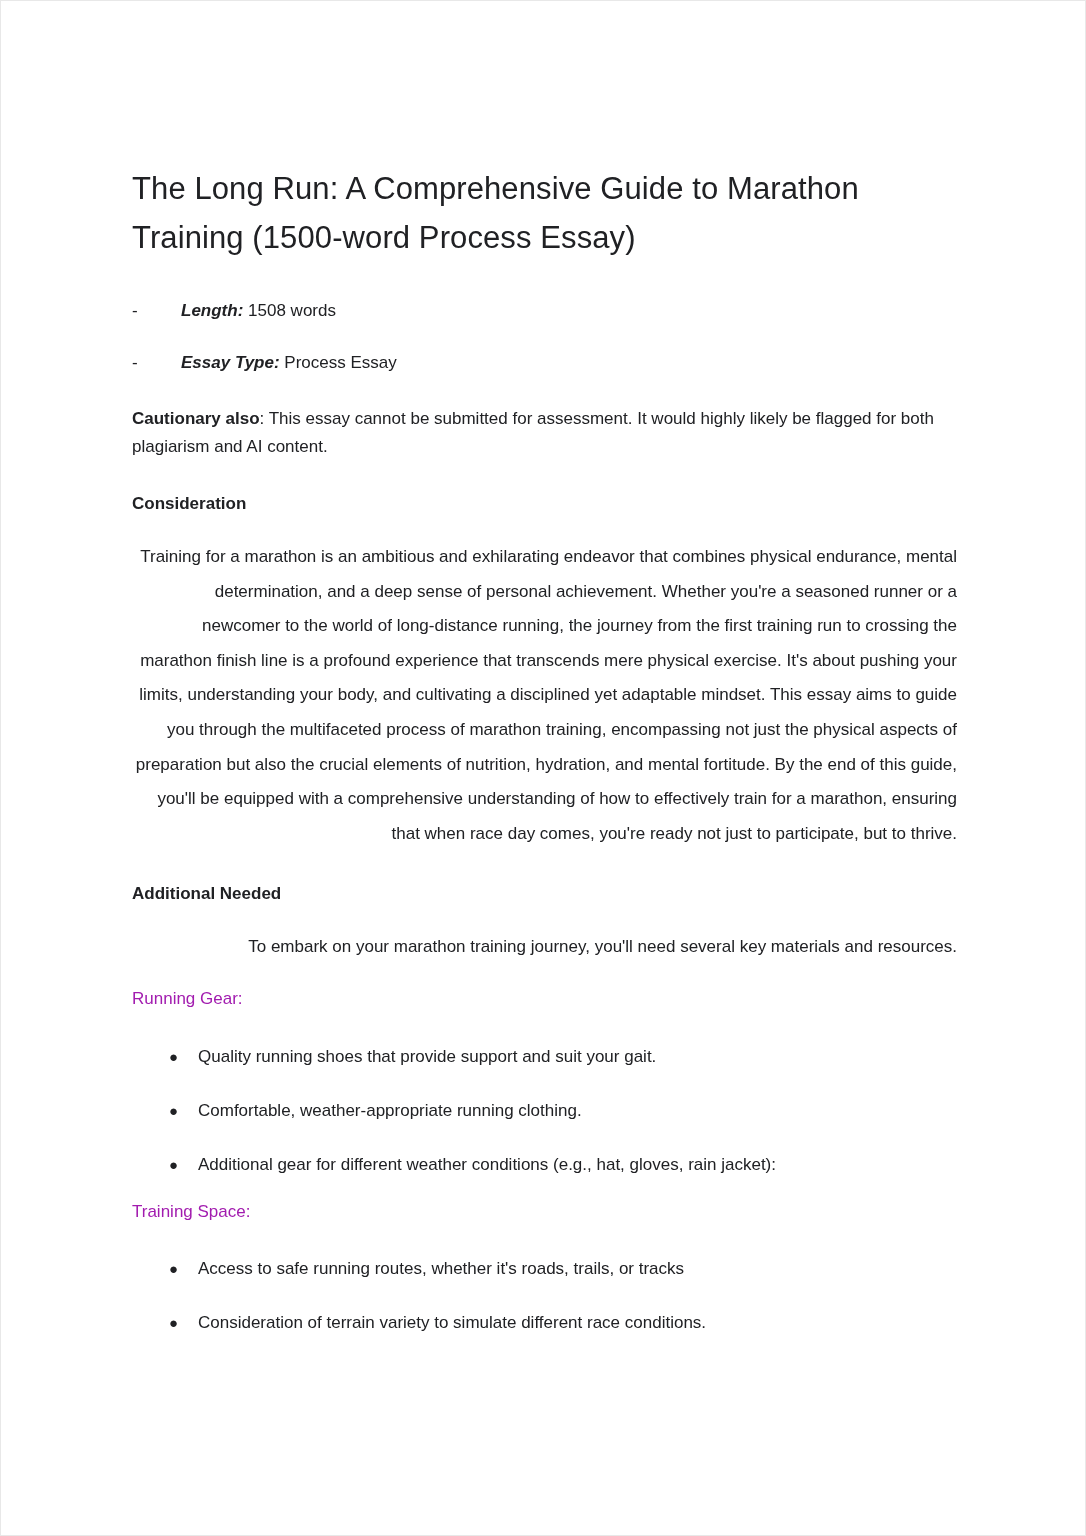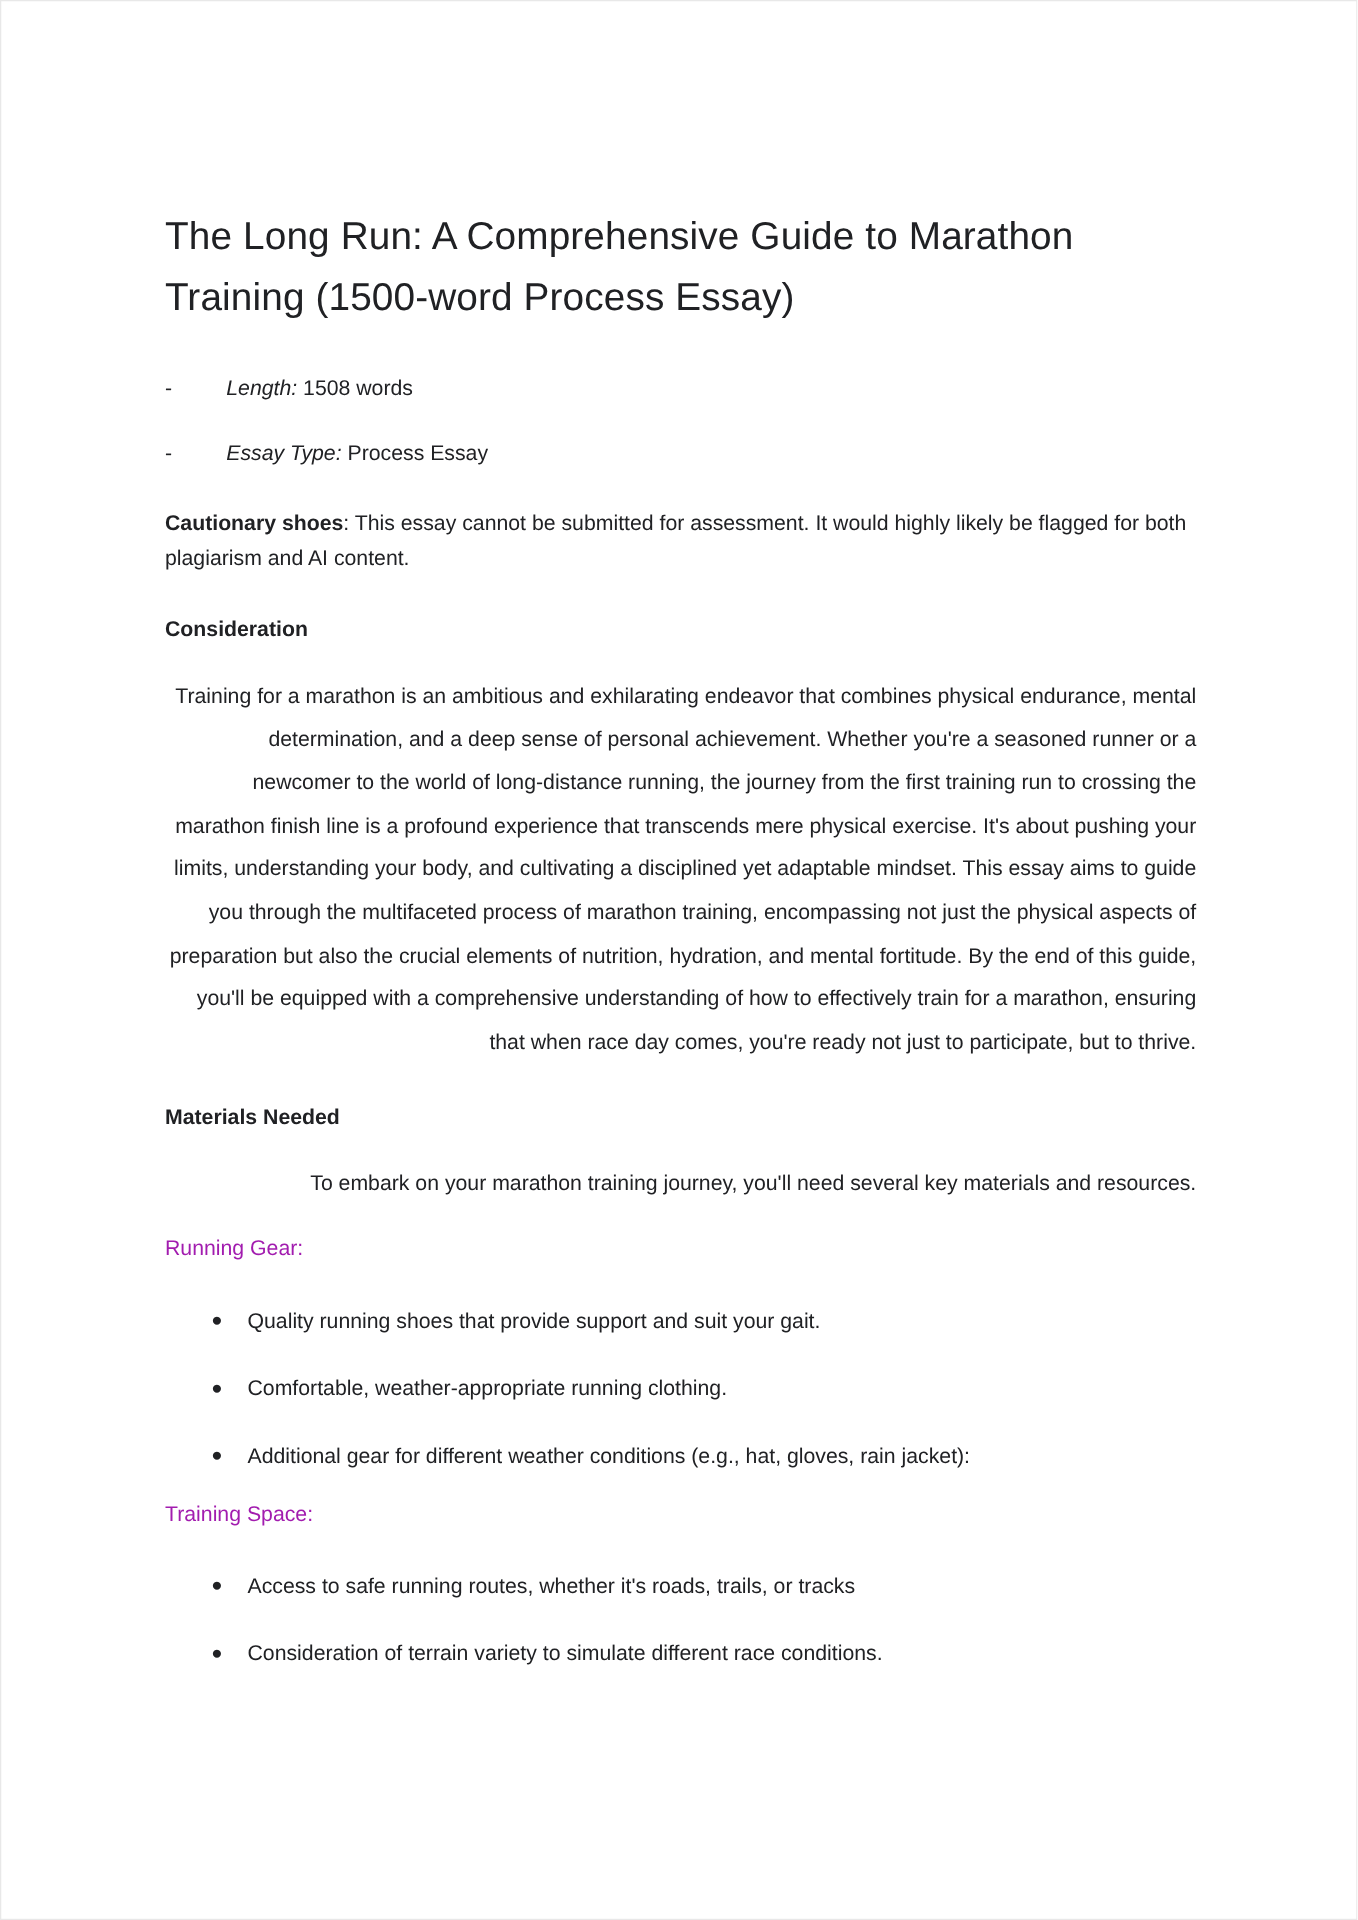--- a/index.html
+++ b/index.html
@@ -50,21 +50,21 @@
     margin-top: 37px;
   }
   .meta-dash {
     position: absolute;
     left: 0;
     top: 0;
     font-size: 17px;
     color: #202124;
   }
   .meta-label {
-    font-weight: 400;
+    font-weight: 700;
     font-style: italic;
   }
   .meta-value {
   }
 
   
   .caution {
     font-size: 17px;
     line-height: 28px;
     color: #202124;
@@ -140,28 +140,28 @@
       <span class="meta-value">1508 words</span>
     </div>
 
     <div class="meta-line">
       <span class="meta-dash">-</span>
       <span class="meta-label">Essay Type:</span>
       <span class="meta-value">Process Essay</span>
     </div>
 
     <p class="caution">
-      <b>Cautionary shoes</b><span>: This essay cannot be submitted for assessment. It would highly likely be flagged for both plagiarism and AI content.</span>
+      <b>Cautionary also</b><span>: This essay cannot be submitted for assessment. It would highly likely be flagged for both plagiarism and AI content.</span>
     </p>
 
     <h2 class="section-heading">Consideration</h2>
 
     <p class="body-para">Training for a marathon is an ambitious and exhilarating endeavor that combines physical endurance, mental determination, and a deep sense of personal achievement. Whether you're a seasoned runner or a newcomer to the world of long-distance running, the journey from the first training run to crossing the marathon finish line is a profound experience that transcends mere physical exercise. It's about pushing your limits, understanding your body, and cultivating a disciplined yet adaptable mindset. This essay aims to guide you through the multifaceted process of marathon training, encompassing not just the physical aspects of preparation but also the crucial elements of nutrition, hydration, and mental fortitude. By the end of this guide, you'll be equipped with a comprehensive understanding of how to effectively train for a marathon, ensuring that when race day comes, you're ready not just to participate, but to thrive.</p>
 
-    <h2 class="section-heading">Materials Needed</h2>
+    <h2 class="section-heading">Additional Needed</h2>
 
     <p class="body-para">To embark on your marathon training journey, you'll need several key materials and resources.</p>
 
     <div class="sub-label">Running Gear:</div>
 
     <ul class="bullet-list">
       <li class="bullet-item">
         <span class="bullet-dot">●</span>
         <span>Quality running shoes that provide support and suit your gait.</span>
       </li>

